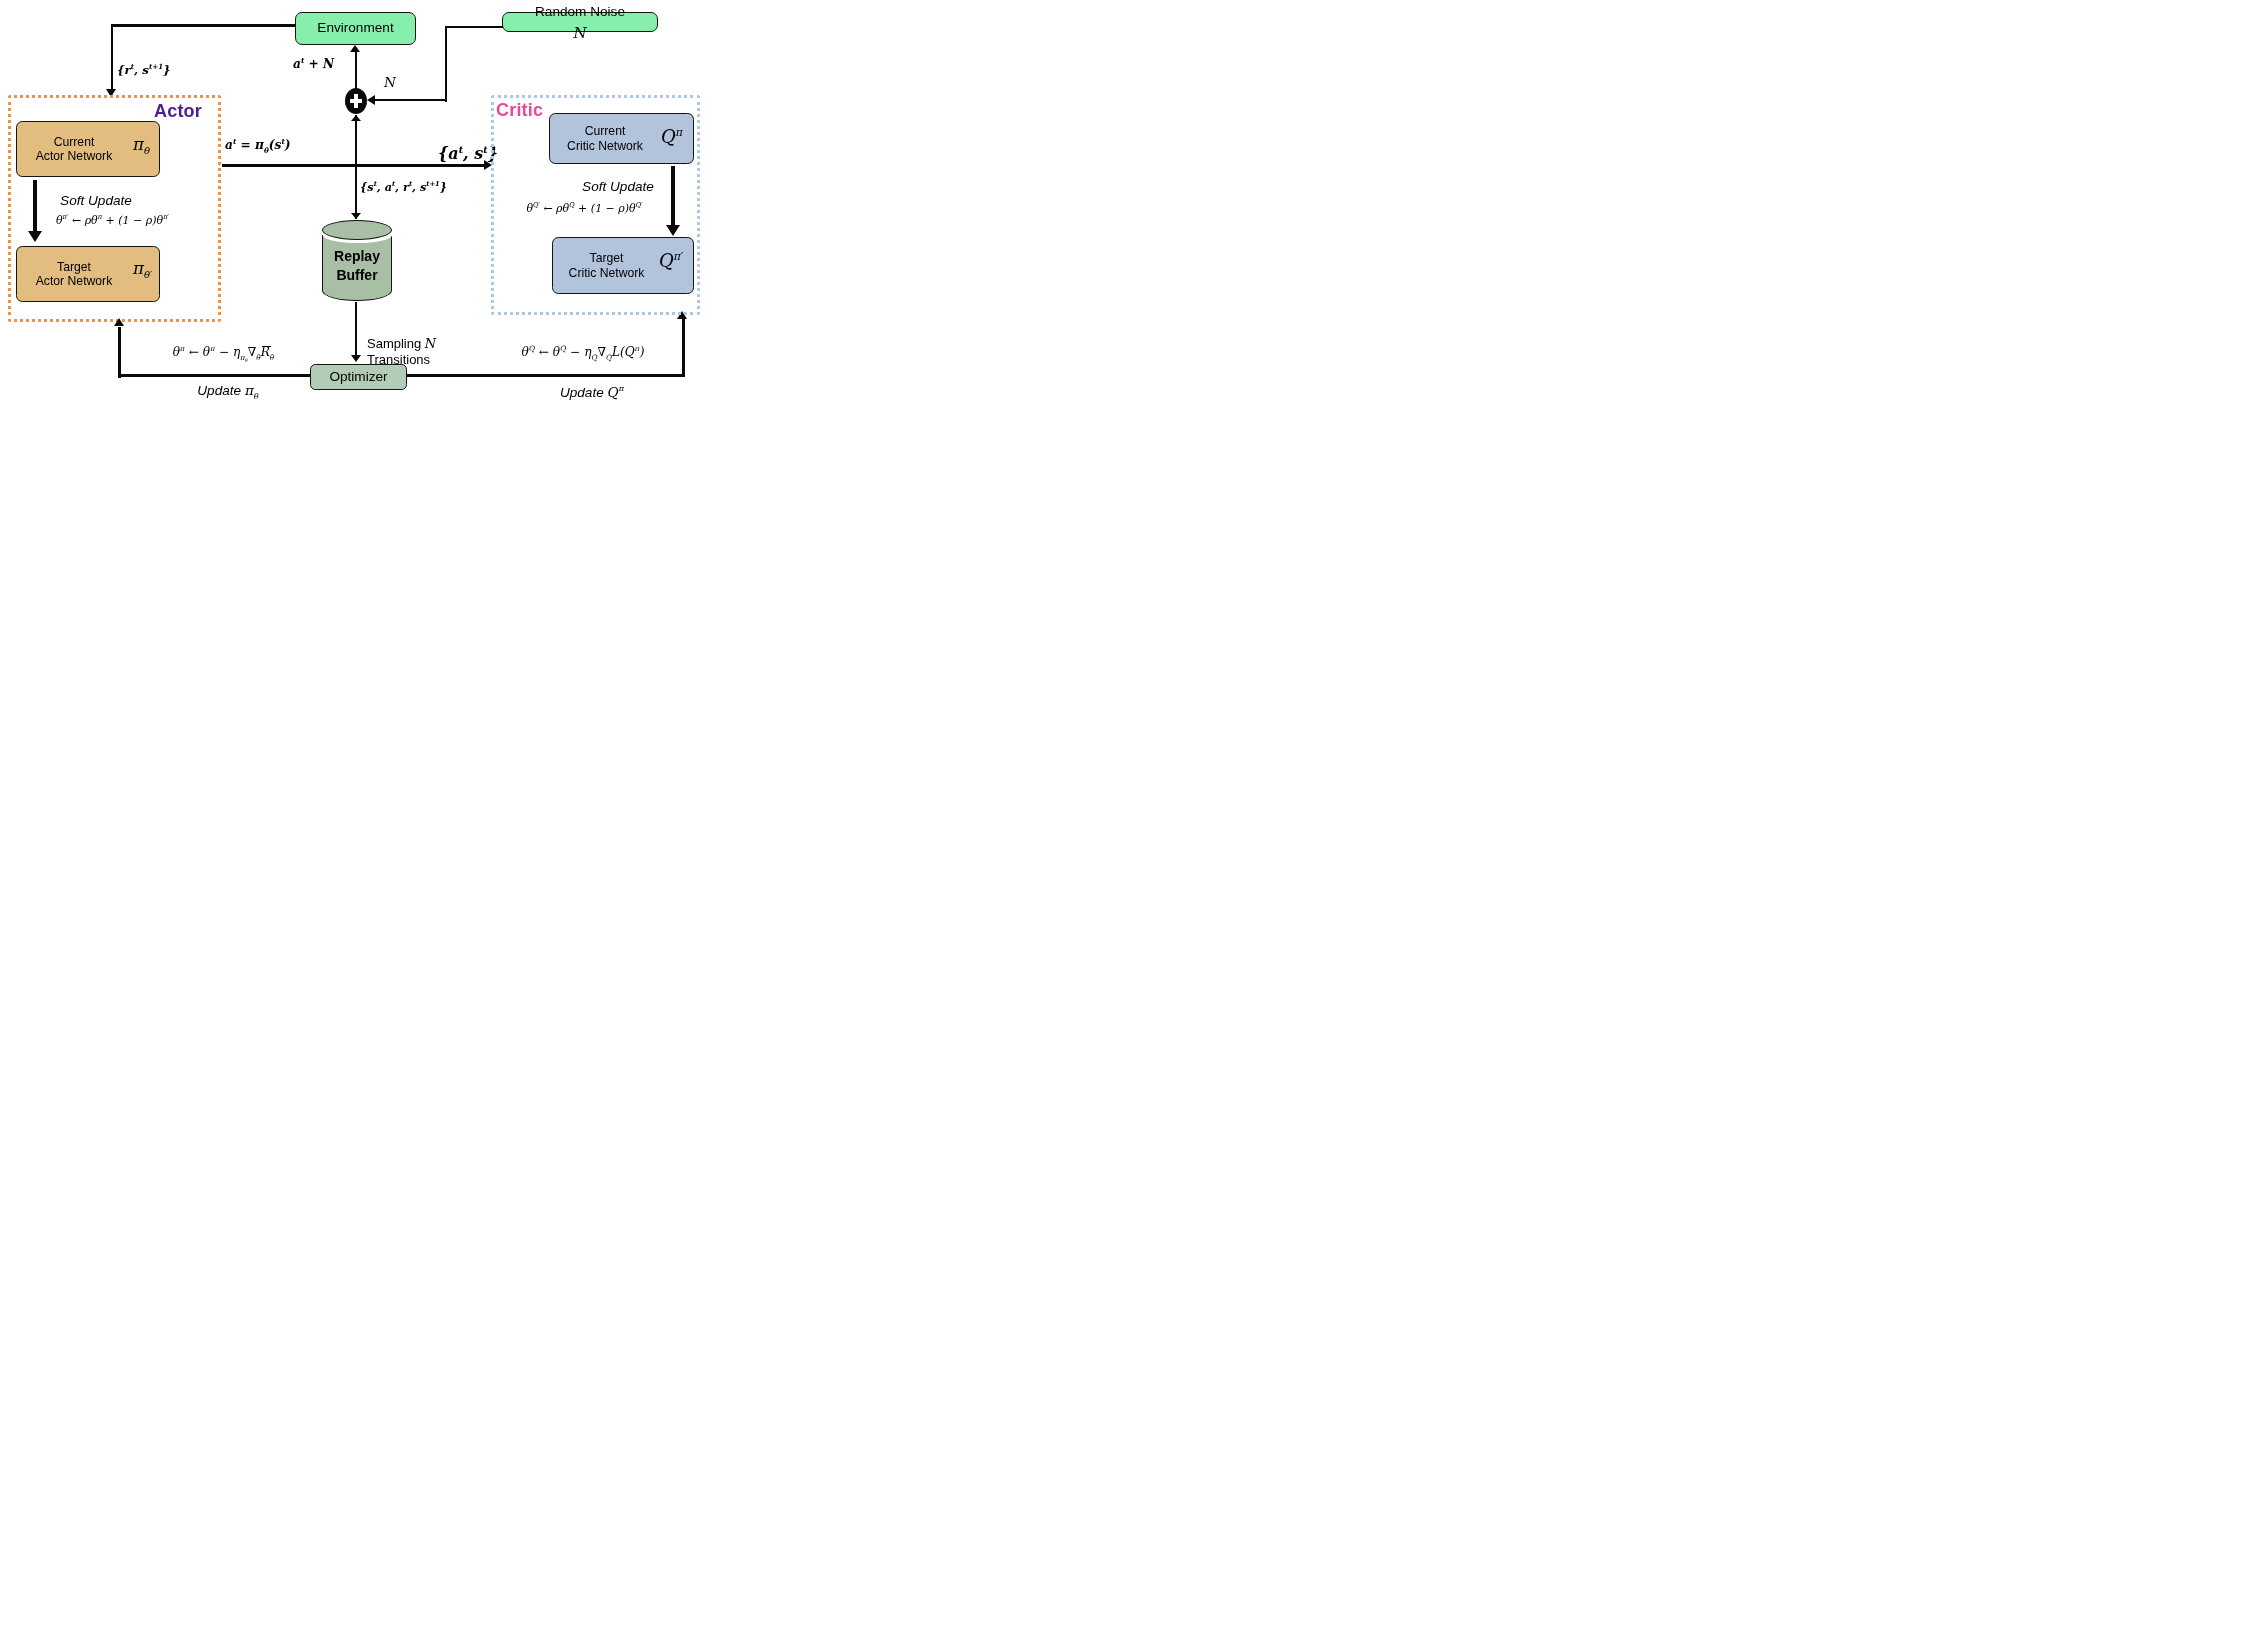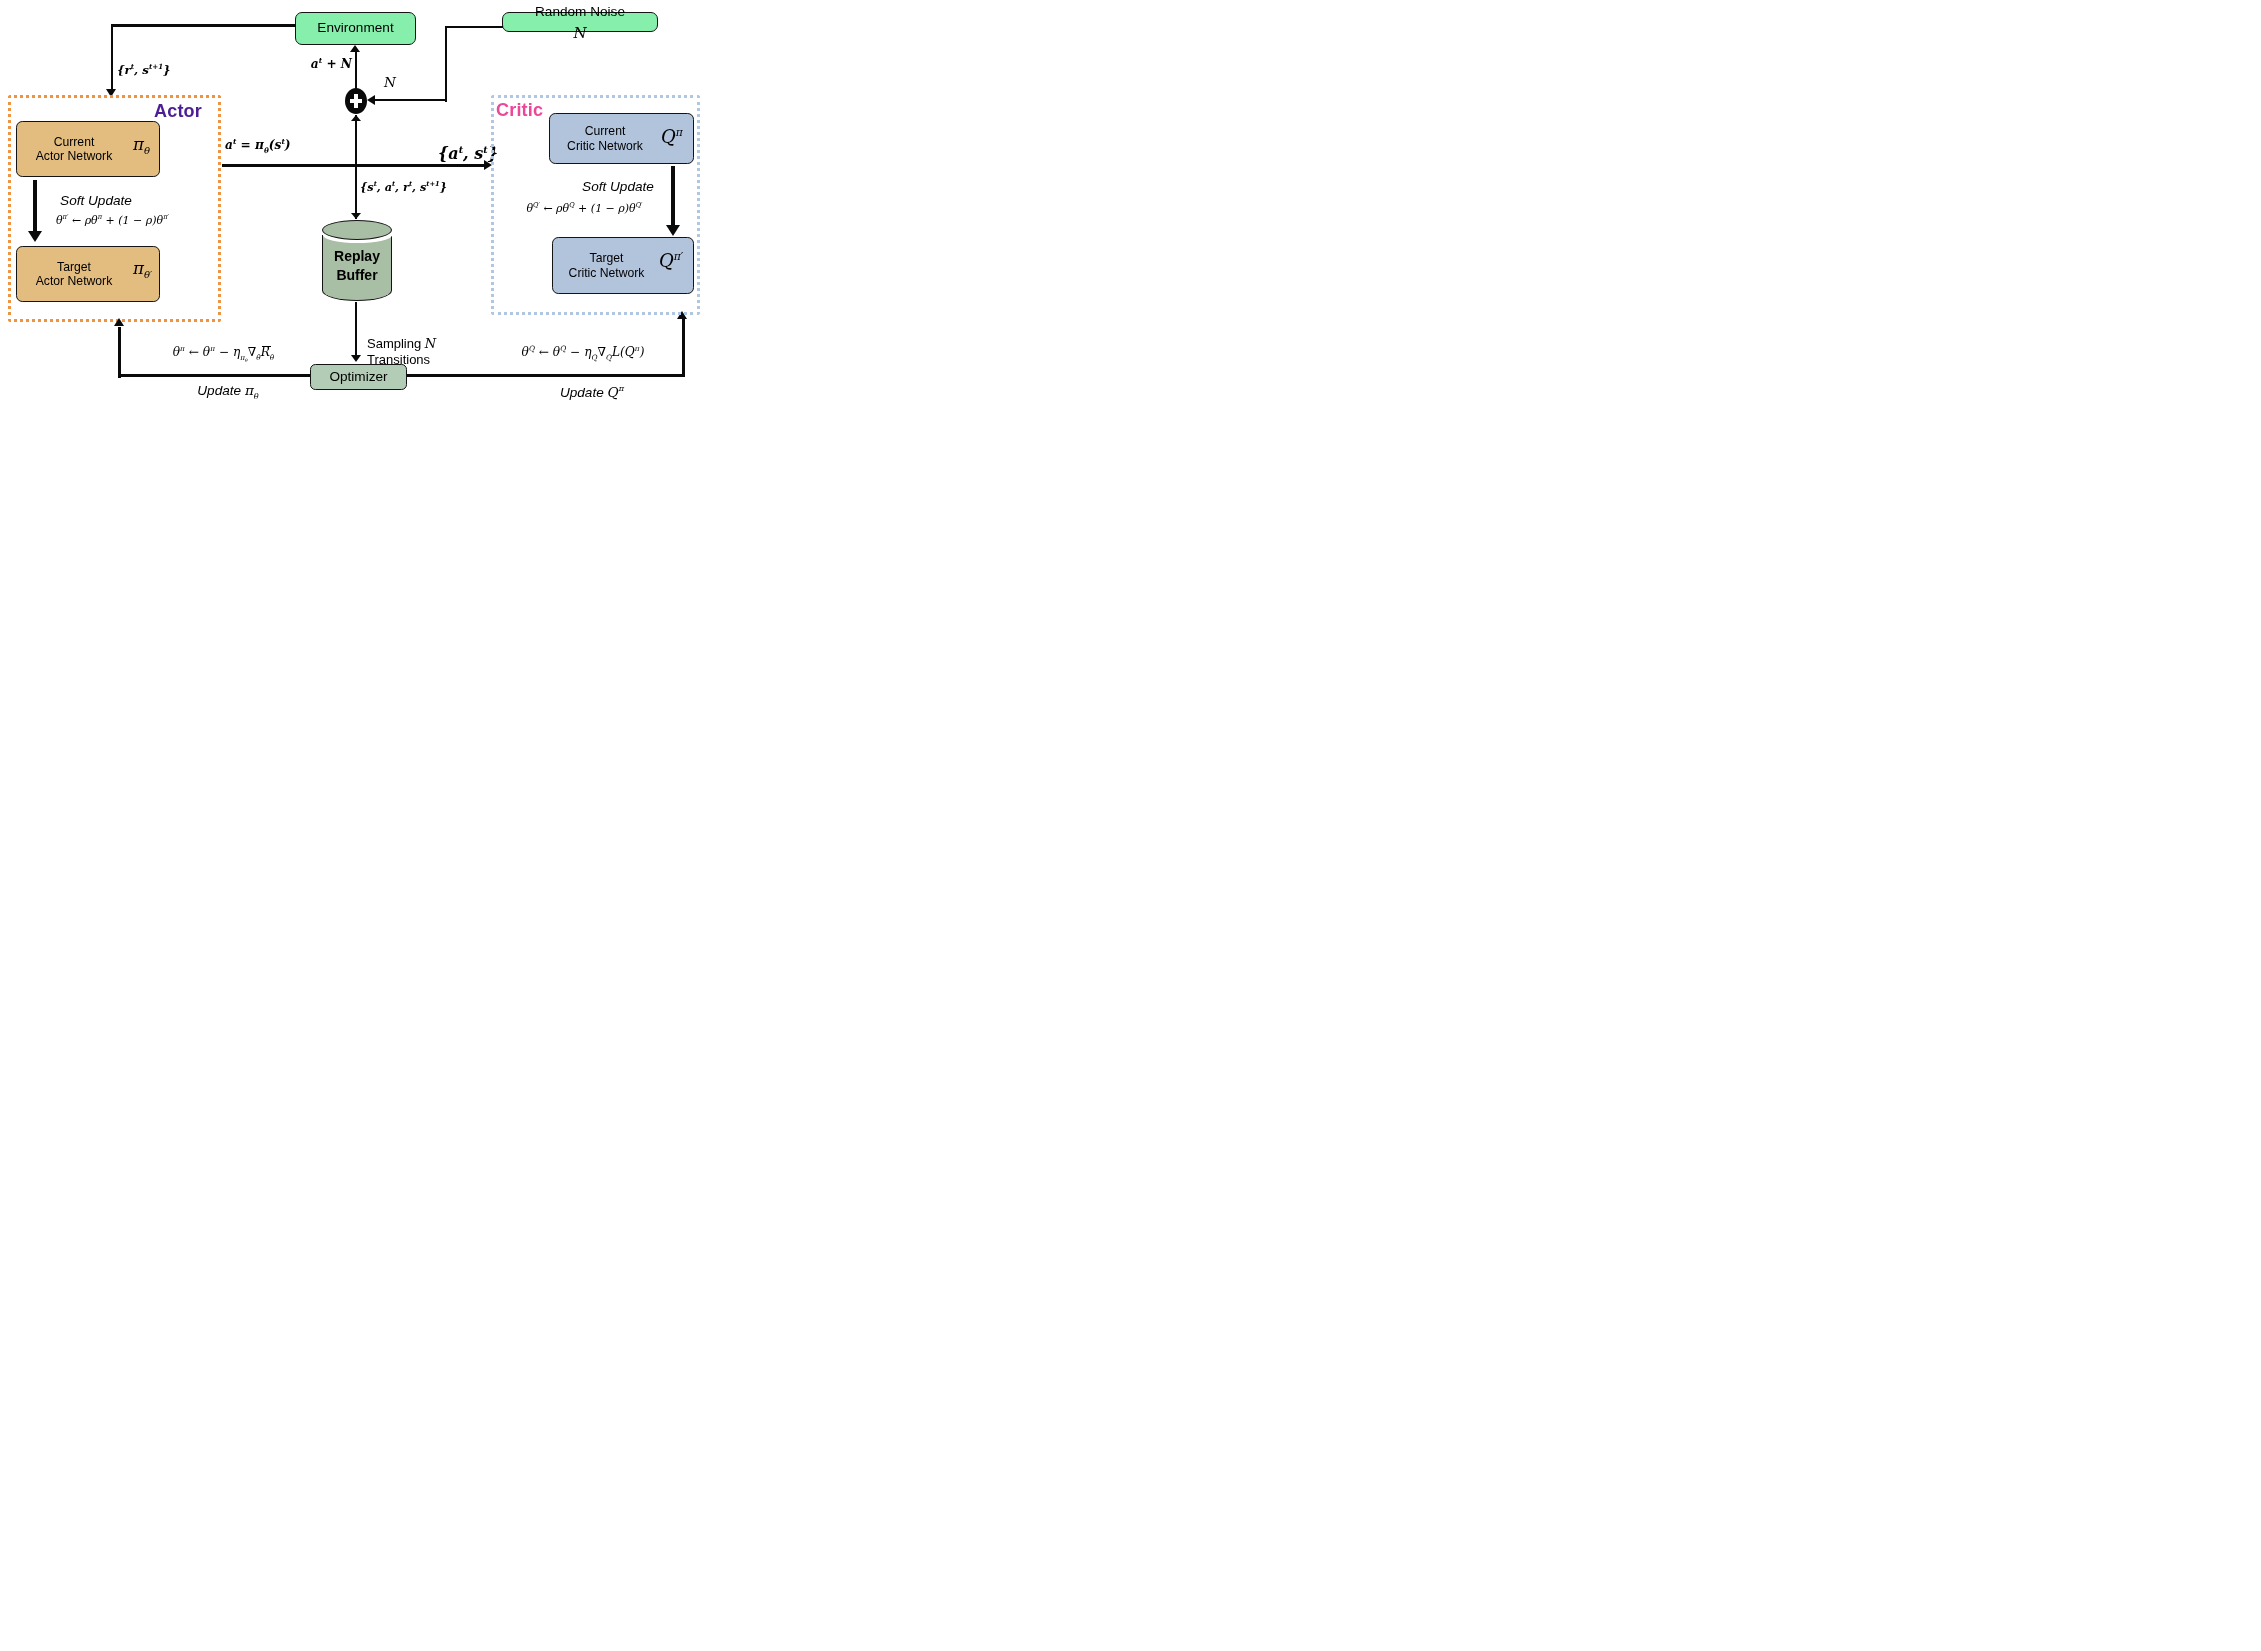--- a/index.html
+++ b/index.html
@@ -80,21 +80,21 @@
     <span class="math" style="position:static;font-size:15px;">N</span>
   </div>
 
   <div class="line" style="left:111px;top:24.4px;width:185px;height:2.3px;"></div>
   <div class="line" style="left:111px;top:24.4px;width:2.3px;height:65px;"></div>
   <div class="tri" style="left:106px;top:89px;border-left:5.9px solid transparent;border-right:5.9px solid transparent;border-top:8.1px solid #0a0a0a;"></div>
   <div class="math bold" style="left:117px;top:63px;font-size:11.8px;font-style:italic;">{r<sup>t</sup>, s<sup>t+1</sup>}</div>
 
   <div class="line" style="left:355px;top:52px;width:2.3px;height:37px;"></div>
   <div class="tri" style="left:350px;top:45px;border-left:5px solid transparent;border-right:5px solid transparent;border-bottom:7.2px solid #0a0a0a;"></div>
-  <div class="math bold" style="left:275px;top:57px;width:77px;text-align:right;font-size:12.2px;">a<sup>t</sup> + N</div>
+  <div class="math bold" style="left:293px;top:57px;width:77px;text-align:left;font-size:12.2px;">a<sup>t</sup> + N</div>
 
   <div class="plusc" style="left:345px;top:88px;width:22px;height:26px;">
     <div class="ph" style="left:4.5px;top:11.3px;width:12.7px;height:4.1px;"></div>
     <div class="pv" style="left:9px;top:6.3px;width:4.1px;height:14px;"></div>
   </div>
   <div class="math" style="left:384px;top:76px;font-size:13.6px;">N</div>
 
   <div class="line" style="left:445px;top:26px;width:58px;height:2.3px;"></div>
   <div class="line" style="left:445px;top:26px;width:2.3px;height:76px;"></div>
   <div class="line" style="left:375px;top:99px;width:71px;height:2.3px;"></div>

